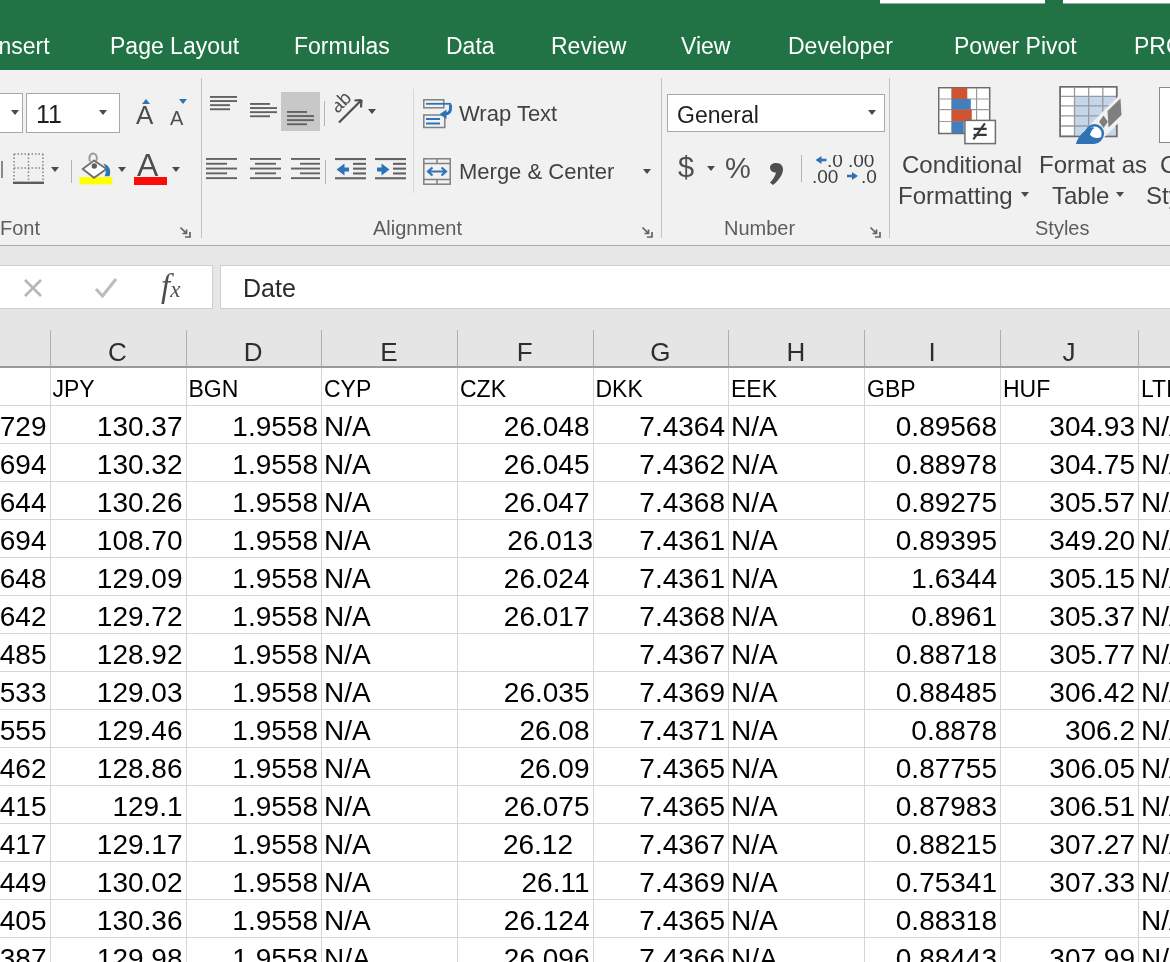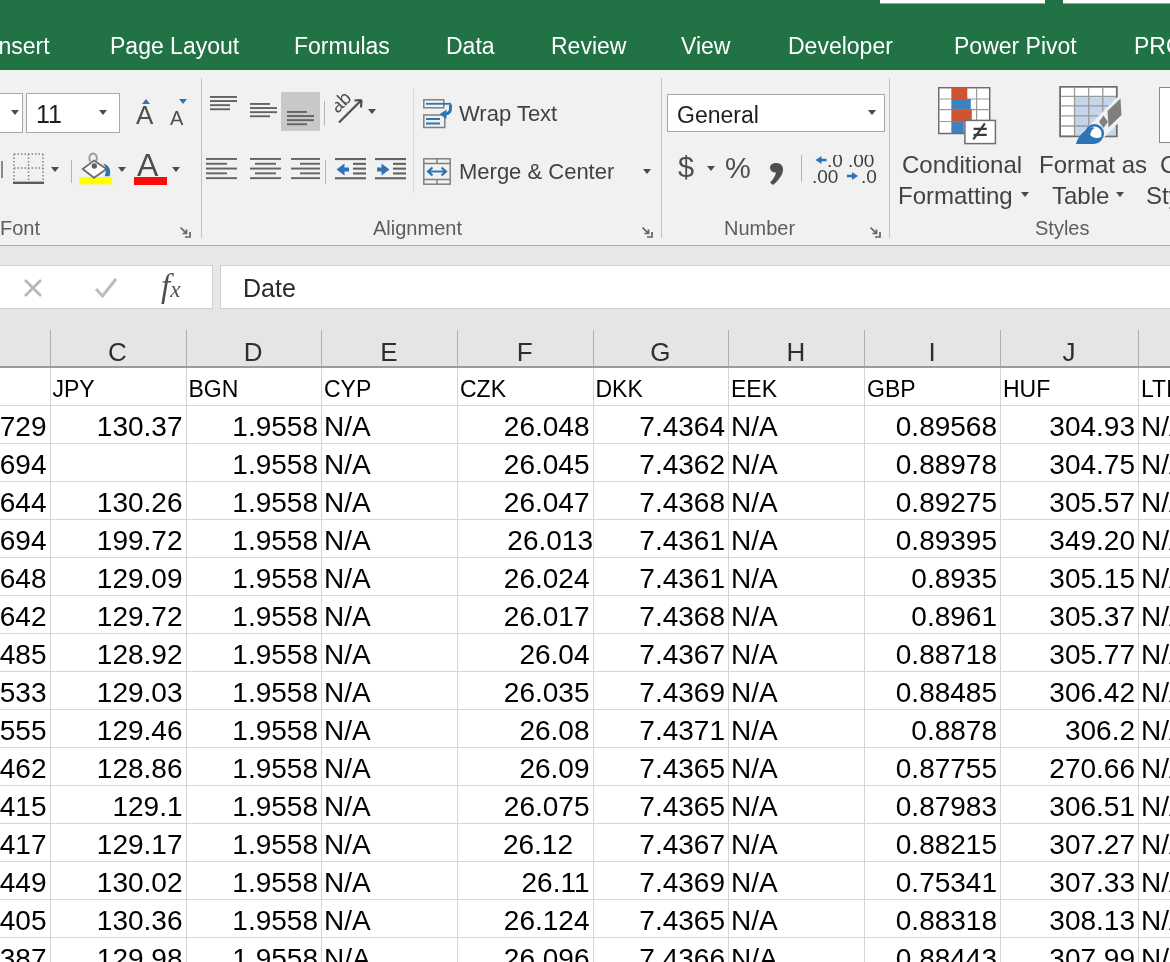--- a/index.html
+++ b/index.html
@@ -103,25 +103,28 @@
 <div class="cell" style="left:0px;top:899px;width:49.5px;height:38px;line-height:43px">
       <span style="position:absolute;right:3px">1.0405</span>
     </div>
 <div class="cell" style="left:0px;top:937px;width:49.5px;height:38px;line-height:43px">
       <span style="position:absolute;right:3px">1.0387</span>
     </div>
 <div class="cell" style="left:49.5px;top:368px;width:136px;height:37px;line-height:43px;padding-left:3px;font-size:23px">JPY</div>
 <div class="cell" style="left:49.5px;top:405px;width:136px;height:38px;line-height:43px">
       <span style="position:absolute;right:3px">130.37</span>
     </div>
+<div class="cell" style="left:49.5px;top:443px;width:136px;height:38px;line-height:43px">
+      <span style="position:absolute;right:3px">130.32</span>
+    </div>
 <div class="cell" style="left:49.5px;top:481px;width:136px;height:38px;line-height:43px">
       <span style="position:absolute;right:3px">130.26</span>
     </div>
 <div class="cell" style="left:49.5px;top:519px;width:136px;height:38px;line-height:43px">
-      <span style="position:absolute;right:3px">199.72</span>
+      <span style="position:absolute;right:3px">108.70</span>
     </div>
 <div class="cell" style="left:49.5px;top:557px;width:136px;height:38px;line-height:43px">
       <span style="position:absolute;right:3px">129.09</span>
     </div>
 <div class="cell" style="left:49.5px;top:595px;width:136px;height:38px;line-height:43px">
       <span style="position:absolute;right:3px">129.72</span>
     </div>
 <div class="cell" style="left:49.5px;top:633px;width:136px;height:38px;line-height:43px">
       <span style="position:absolute;right:3px">128.92</span>
     </div>
@@ -223,23 +226,20 @@
     </div>
 <div class="cell" style="left:457px;top:519px;width:139px;height:38px;line-height:43px">
       <span style="position:absolute;right:3px">26.013</span>
     </div>
 <div class="cell" style="left:457px;top:557px;width:135.5px;height:38px;line-height:43px">
       <span style="position:absolute;right:3px">26.024</span>
     </div>
 <div class="cell" style="left:457px;top:595px;width:135.5px;height:38px;line-height:43px">
       <span style="position:absolute;right:3px">26.017</span>
     </div>
-<div class="cell" style="left:457px;top:633px;width:135.5px;height:38px;line-height:43px">
-      <span style="position:absolute;right:3px">26.04</span>
-    </div>
 <div class="cell" style="left:457px;top:671px;width:135.5px;height:38px;line-height:43px">
       <span style="position:absolute;right:3px">26.035</span>
     </div>
 <div class="cell" style="left:457px;top:709px;width:135.5px;height:38px;line-height:43px">
       <span style="position:absolute;right:3px">26.08</span>
     </div>
 <div class="cell" style="left:457px;top:747px;width:135.5px;height:38px;line-height:43px">
       <span style="position:absolute;right:3px">26.09</span>
     </div>
 <div class="cell" style="left:457px;top:785px;width:135.5px;height:38px;line-height:43px">
@@ -326,21 +326,21 @@
 <div class="cell" style="left:864px;top:443px;width:136px;height:38px;line-height:43px">
       <span style="position:absolute;right:3px">0.88978</span>
     </div>
 <div class="cell" style="left:864px;top:481px;width:136px;height:38px;line-height:43px">
       <span style="position:absolute;right:3px">0.89275</span>
     </div>
 <div class="cell" style="left:864px;top:519px;width:136px;height:38px;line-height:43px">
       <span style="position:absolute;right:3px">0.89395</span>
     </div>
 <div class="cell" style="left:864px;top:557px;width:136px;height:38px;line-height:43px">
-      <span style="position:absolute;right:3px">0.8935</span>
+      <span style="position:absolute;right:3px">1.6344</span>
     </div>
 <div class="cell" style="left:864px;top:595px;width:136px;height:38px;line-height:43px">
       <span style="position:absolute;right:3px">0.8961</span>
     </div>
 <div class="cell" style="left:864px;top:633px;width:136px;height:38px;line-height:43px">
       <span style="position:absolute;right:3px">0.88718</span>
     </div>
 <div class="cell" style="left:864px;top:671px;width:136px;height:38px;line-height:43px">
       <span style="position:absolute;right:3px">0.88485</span>
     </div>
@@ -387,33 +387,30 @@
 <div class="cell" style="left:1000px;top:633px;width:138px;height:38px;line-height:43px">
       <span style="position:absolute;right:3px">305.77</span>
     </div>
 <div class="cell" style="left:1000px;top:671px;width:138px;height:38px;line-height:43px">
       <span style="position:absolute;right:3px">306.42</span>
     </div>
 <div class="cell" style="left:1000px;top:709px;width:138px;height:38px;line-height:43px">
       <span style="position:absolute;right:3px">306.2</span>
     </div>
 <div class="cell" style="left:1000px;top:747px;width:138px;height:38px;line-height:43px">
-      <span style="position:absolute;right:3px">270.66</span>
+      <span style="position:absolute;right:3px">306.05</span>
     </div>
 <div class="cell" style="left:1000px;top:785px;width:138px;height:38px;line-height:43px">
       <span style="position:absolute;right:3px">306.51</span>
     </div>
 <div class="cell" style="left:1000px;top:823px;width:138px;height:38px;line-height:43px">
       <span style="position:absolute;right:3px">307.27</span>
     </div>
 <div class="cell" style="left:1000px;top:861px;width:138px;height:38px;line-height:43px">
       <span style="position:absolute;right:3px">307.33</span>
-    </div>
-<div class="cell" style="left:1000px;top:899px;width:138px;height:38px;line-height:43px">
-      <span style="position:absolute;right:3px">308.13</span>
     </div>
 <div class="cell" style="left:1000px;top:937px;width:138px;height:38px;line-height:43px">
       <span style="position:absolute;right:3px">307.99</span>
     </div>
 <div class="cell" style="left:1138px;top:368px;width:136px;height:37px;line-height:43px;padding-left:3px;font-size:23px">LTL</div>
 <div class="cell" style="left:1138px;top:405px;width:136px;height:38px;line-height:43px;padding-left:3px;text-align:left">N/A</div>
 <div class="cell" style="left:1138px;top:443px;width:136px;height:38px;line-height:43px;padding-left:3px;text-align:left">N/A</div>
 <div class="cell" style="left:1138px;top:481px;width:136px;height:38px;line-height:43px;padding-left:3px;text-align:left">N/A</div>
 <div class="cell" style="left:1138px;top:519px;width:136px;height:38px;line-height:43px;padding-left:3px;text-align:left">N/A</div>
 <div class="cell" style="left:1138px;top:557px;width:136px;height:38px;line-height:43px;padding-left:3px;text-align:left">N/A</div>

